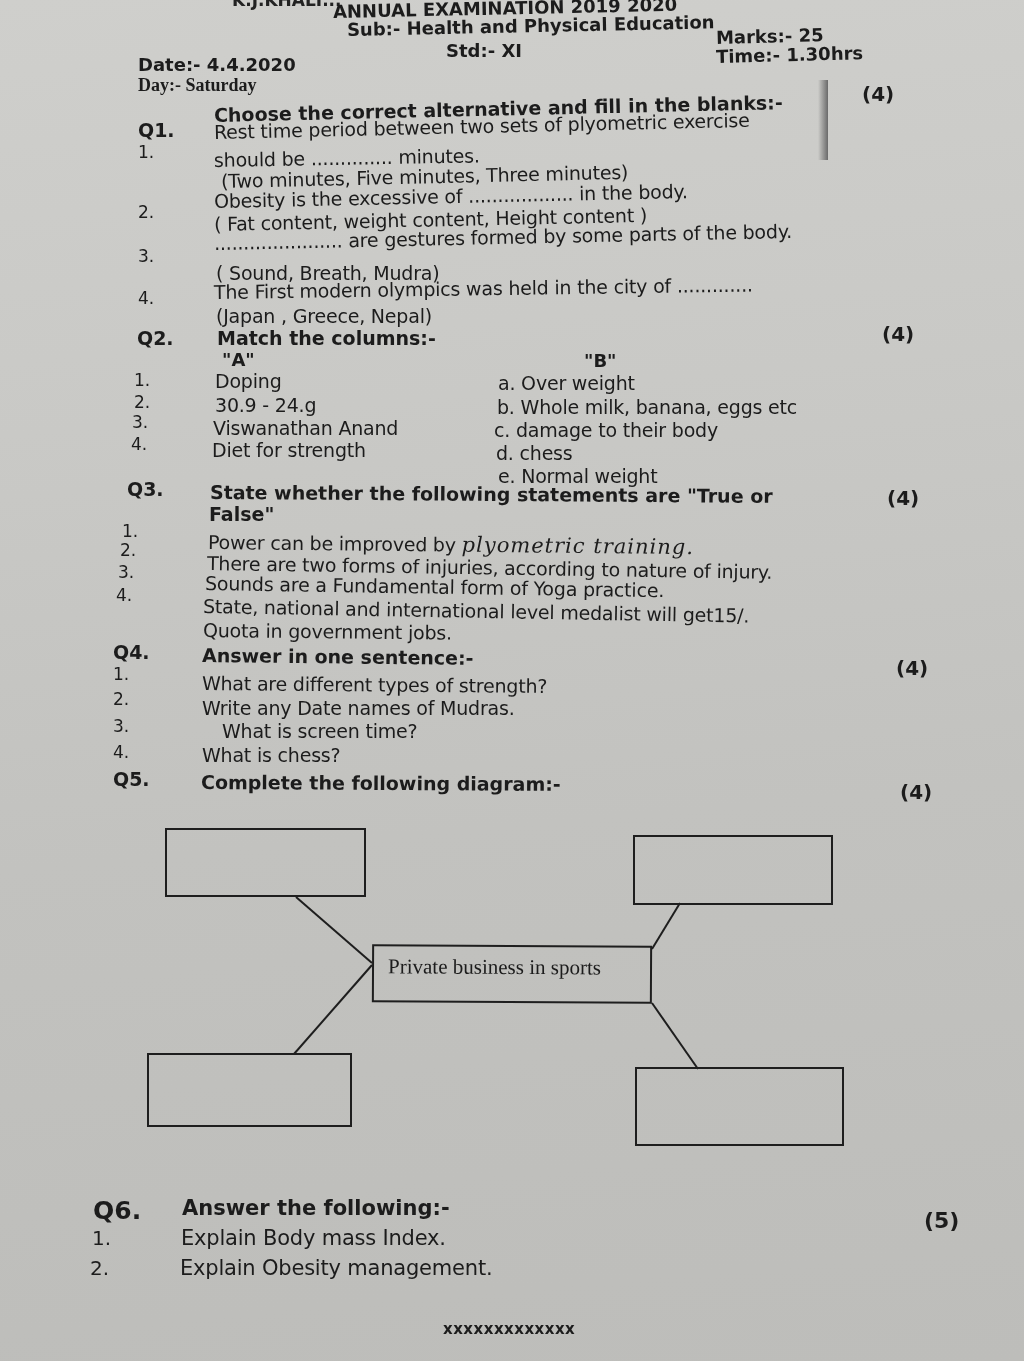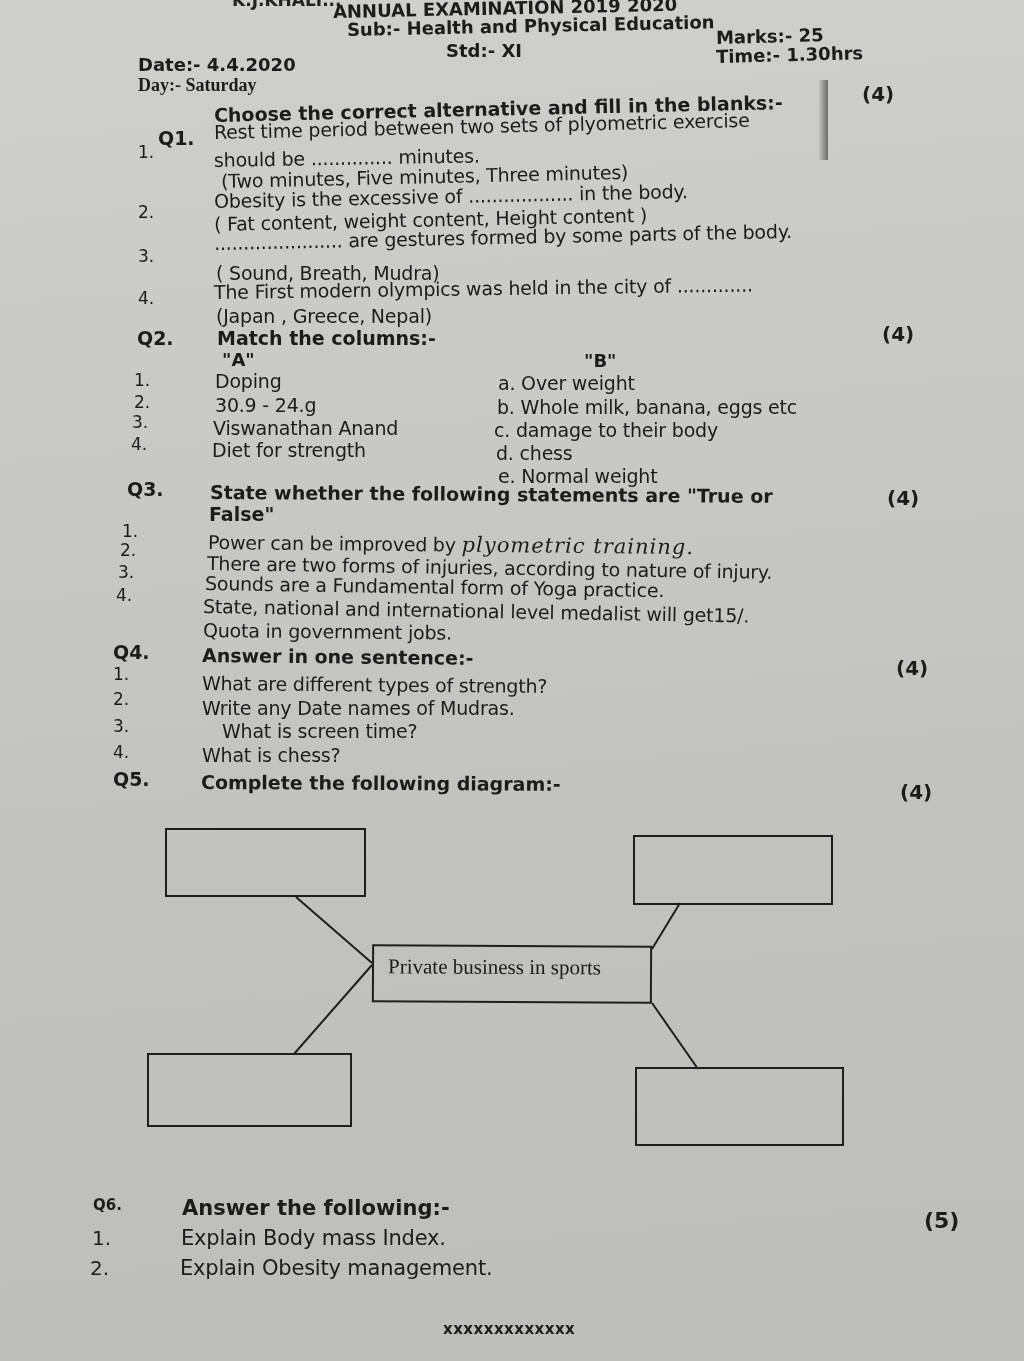--- a/index.html
+++ b/index.html
@@ -34,21 +34,21 @@
   <div class="abs hdr" style="left:232px; top:-10px; font-size:17px; color:#222;">K.J.KHALI...</div>
   <div class="abs hdr" style="left:333px; top:1px; transform:rotate(-1.2deg); transform-origin:left;">ANNUAL EXAMINATION 2019 2020</div>
   <div class="abs hdr" style="left:347px; top:19px; transform:rotate(-1.2deg); transform-origin:left;">Sub:- Health and Physical Education</div>
   <div class="abs hdr" style="left:446px; top:40px;">Std:- XI</div>
   <div class="abs hdr" style="left:138px; top:54px;">Date:- 4.4.2020</div>
   <div class="abs hdr" style="left:138px; top:75px;font-family:Liberation Serif, serif;">Day:- Saturday</div>
   <div class="abs hdr" style="left:716px; top:27px; transform:rotate(-1.5deg); transform-origin:left;">Marks:- 25</div>
   <div class="abs hdr" style="left:716px; top:46px; transform:rotate(-1.5deg); transform-origin:left;">Time:- 1.30hrs</div>
 
   <div>
-    <div class="abs qlabel" style="left:138px; top:127px;margin-left:20px;">Q1.</div>
+    <div class="abs qlabel" style="left:138px; top:119px;">Q1.</div>
     <div class="abs qtitle" style="left:214px; top:104px; transform:rotate(-1.3deg); transform-origin:left;">Choose the correct alternative and fill in the blanks:-</div>
     <div class="abs marks" style="left:862px; top:82px;">(4)</div>
 
     <div class="abs num" style="left:138px; top:142px;">1.</div>
     <div class="abs txt" style="left:214px; top:121px; transform:rotate(-1.3deg); transform-origin:left;">Rest time period between two sets of plyometric exercise</div>
     <div class="abs txt" style="left:214px; top:149px; transform:rotate(-1deg); transform-origin:left;">should be .............. minutes.</div>
     <div class="abs txt" style="left:221px; top:170px; transform:rotate(-1.3deg); transform-origin:left;">(Two minutes, Five minutes, Three minutes)</div>
 
     <div class="abs num" style="left:138px; top:202px;">2.</div>
     <div class="abs txt" style="left:214px; top:190px; transform:rotate(-1.2deg); transform-origin:left;">Obesity is the excessive of .................. in the body.</div>
@@ -136,21 +136,21 @@
       <div class="box" style="left:633px; top:835px; width:200px; height:70px;"></div>
       <div class="box center-box" style="left:372px; top:945px; width:280px; height:58px; transform:rotate(0.3deg);">
         <span>Private business in sports</span>
       </div>
       <div class="box" style="left:147px; top:1053px; width:205px; height:74px;"></div>
       <div class="box" style="left:635px; top:1067px; width:209px; height:79px;"></div>
     </div>
   </div>
 
   <div>
-    <div class="abs qlabel" style="left:93px; top:1196px; font-size:15px;">Q6.</div>
+    <div class="abs qlabel" style="left:93px; top:1196px; font-size:25px;">Q6.</div>
     <div class="abs qtitle" style="left:182px; top:1196px; font-size:21px;">Answer the following:-</div>
     <div class="abs marks" style="left:924px; top:1208px; font-size:22px;">(5)</div>
 
     <div class="abs num" style="left:92px; top:1226px; font-size:20px;">1.</div>
     <div class="abs txt" style="left:181px; top:1226px; font-size:21px;">Explain Body mass Index.</div>
     <div class="abs num" style="left:90px; top:1256px; font-size:20px;">2.</div>
     <div class="abs txt" style="left:180px; top:1256px; font-size:21px;">Explain Obesity management.</div>
   </div>
 
   <div class="abs bold" style="left:443px; top:1320px; font-size:15px; letter-spacing:0.5px;">xxxxxxxxxxxxx</div>

